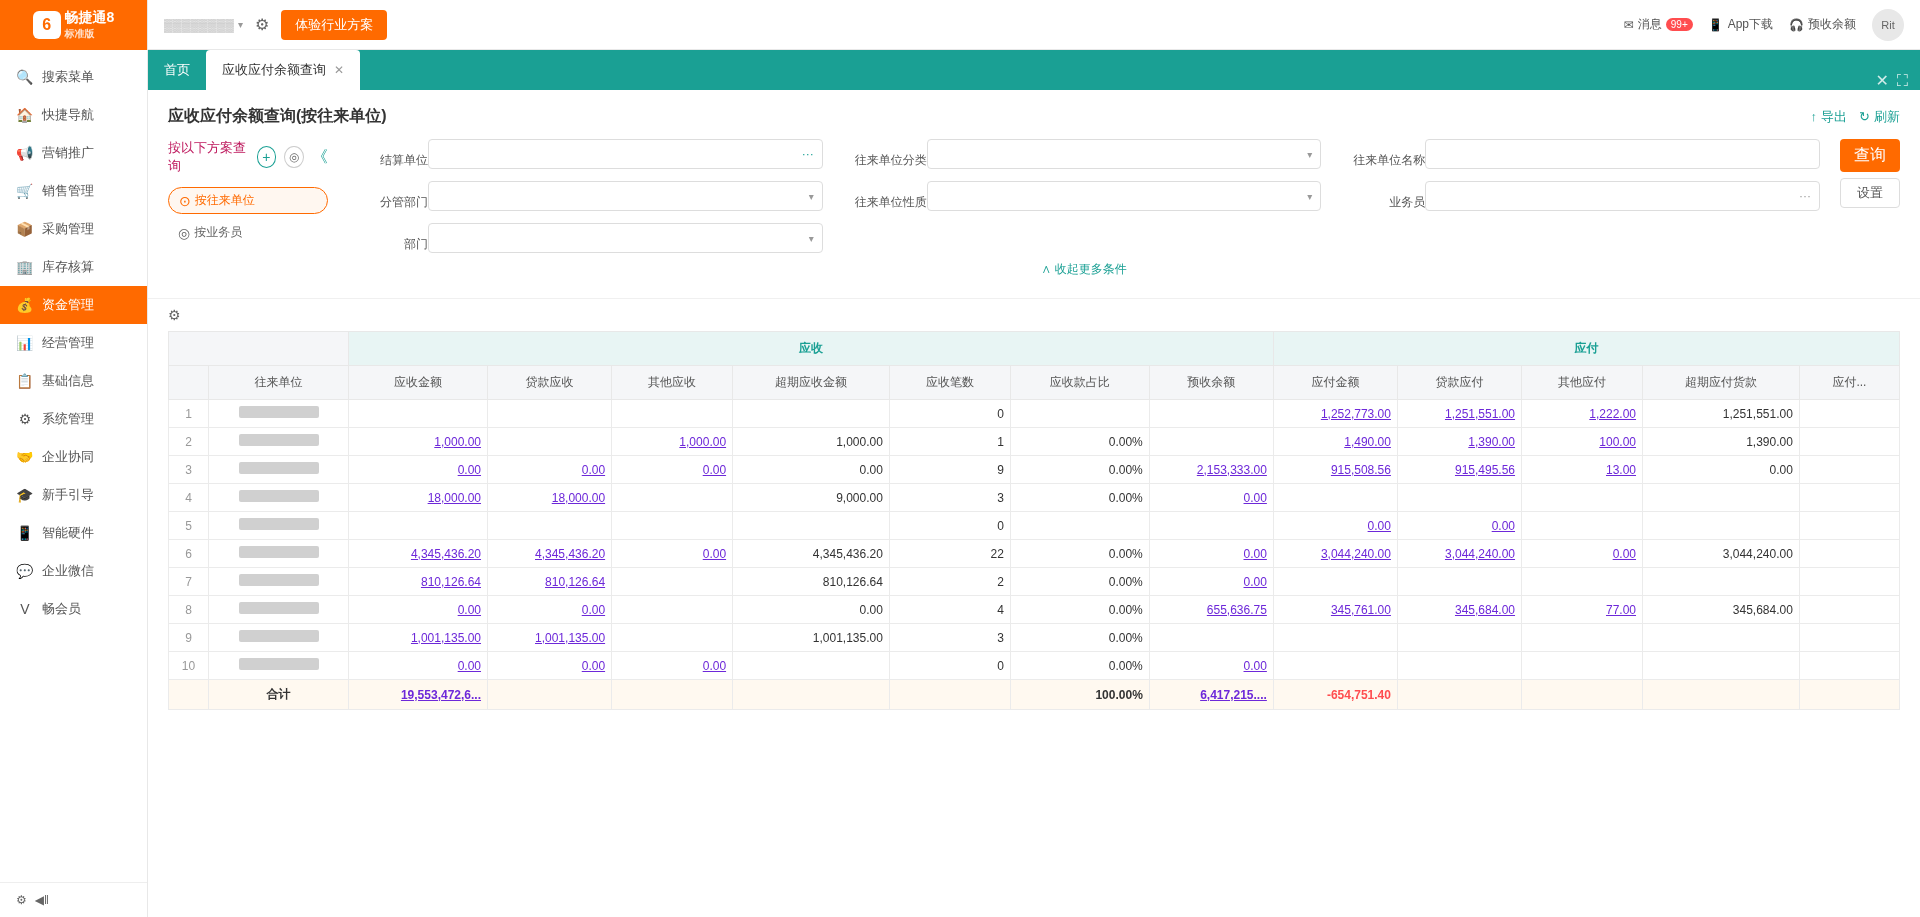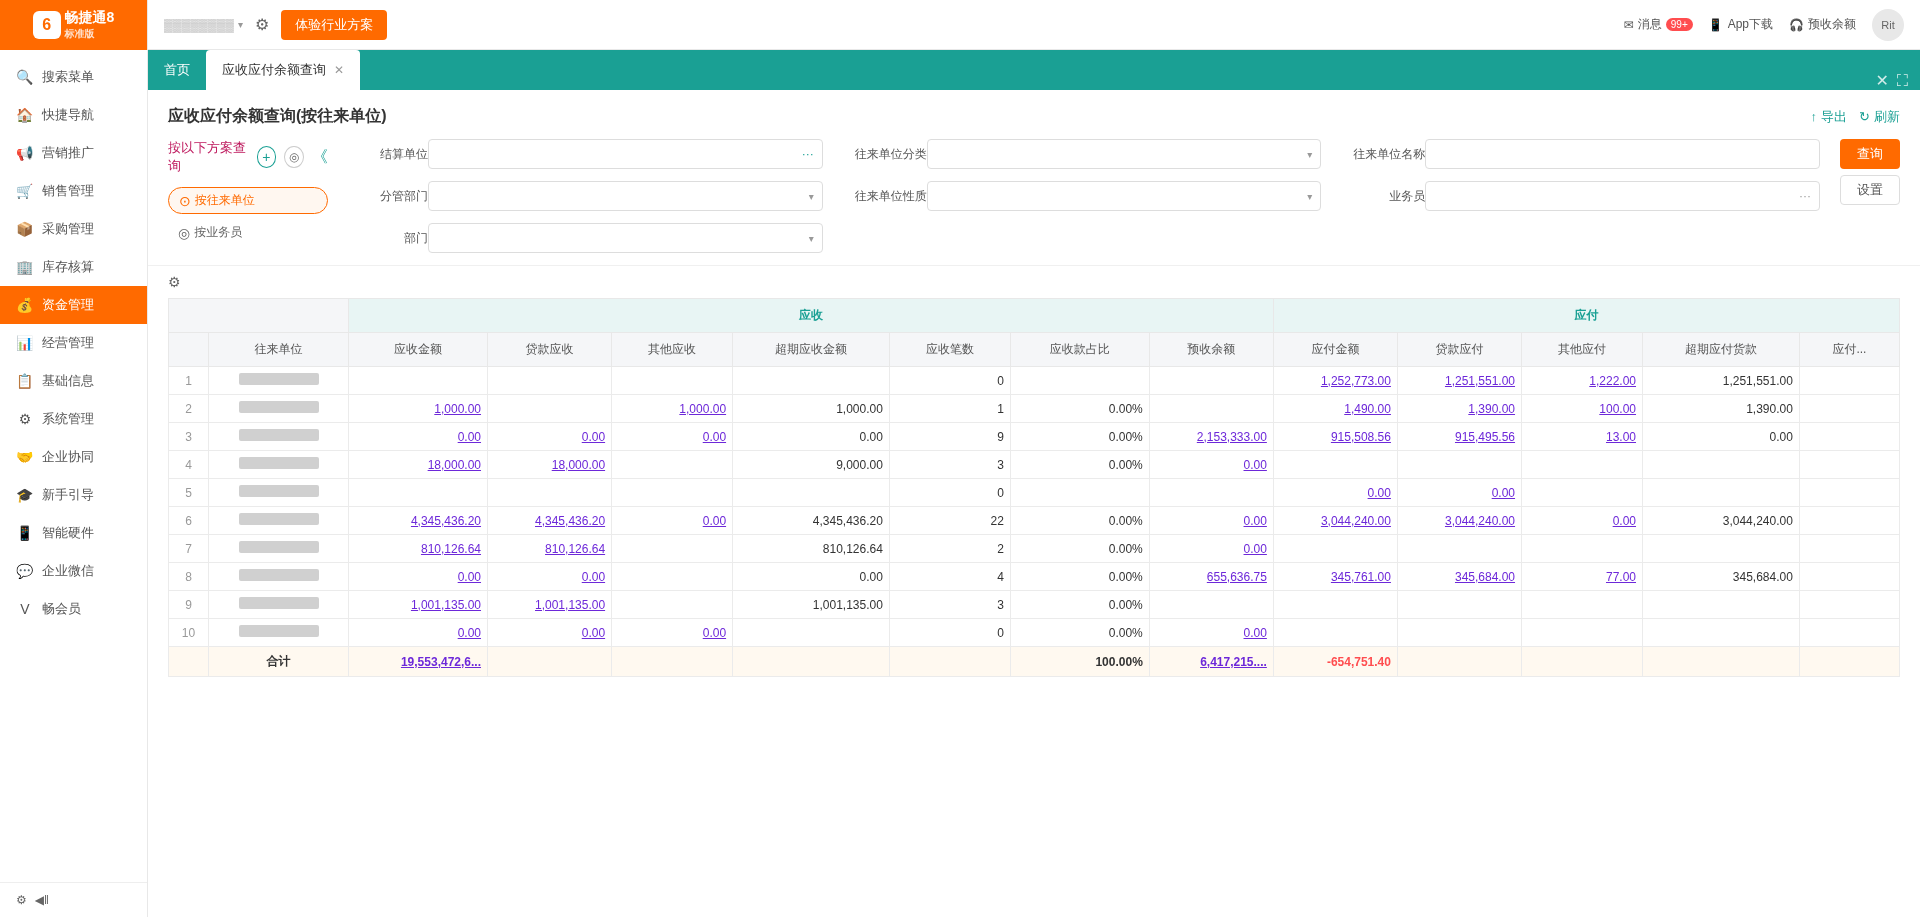--- a/index.html
+++ b/index.html
@@ -89,38 +89,38 @@
     .filter-label { font-size: 13px; color: #be185d; }
     .filter-add-btn { width: 22px; height: 22px; border-radius: 50%; border: 1px solid #1aa094; color: #1aa094; display: flex; align-items: center; justify-content: center; cursor: pointer; font-size: 14px; }
     .filter-settings-btn { width: 22px; height: 22px; border-radius: 50%; border: 1px solid #ccc; color: #666; display: flex; align-items: center; justify-content: center; cursor: pointer; font-size: 12px; }
     .filter-expand { color: #1aa094; cursor: pointer; font-size: 16px; }
     .filter-scheme { display: flex; align-items: center; gap: 4px; }
     .filter-scheme-item { display: flex; align-items: center; gap: 4px; padding: 4px 10px; border-radius: 16px; cursor: pointer; font-size: 12px; }
     .filter-scheme-item.active { background: #fff7f0; color: #ff6a00; border: 1px solid #ff6a00; }
     .filter-scheme-item.inactive { color: #666; }
 
     .filter-grid { display: grid; grid-template-columns: 1fr 1fr 1fr; gap: 12px 24px; }
-    .filter-row { display: flex; align-items: center; gap: 0; }
+    .filter-row { display: flex; align-items: flex-end; gap: 0; }
     .filter-field-label { width: 80px; text-align: right; color: #555; font-size: 12px; flex-shrink: 0; }
     .filter-input {
       flex: 1; height: 30px; border: 1px solid #ddd; border-radius: 4px;
       padding: 0 8px; font-size: 12px; color: #333; background: #fff;
     }
     .filter-select {
       flex: 1; height: 30px; border: 1px solid #ddd; border-radius: 4px;
       padding: 0 8px; font-size: 12px; color: #333; background: #fff;
       display: flex; align-items: center; justify-content: space-between; cursor: pointer;
     }
     .filter-select-arrow { color: #999; font-size: 10px; }
 
     .filter-collapse { text-align: center; padding: 8px; color: #1aa094; cursor: pointer; font-size: 12px; }
 
     
     .query-buttons { display: flex; flex-direction: column; gap: 6px; }
-    .btn-query { background: #ff6a00; color: #fff; border: none; border-radius: 4px; padding: 6px 8px; cursor: pointer; font-size: 13px; }
+    .btn-query { background: #ff6a00; color: #fff; border: none; border-radius: 4px; padding: 6px 8px; cursor: pointer; font-size: 16px; }
     .btn-settings { background: #fff; color: #555; border: 1px solid #ddd; border-radius: 4px; padding: 5px 16px; cursor: pointer; font-size: 13px; }
 
     
     .table-container { padding: 0 20px 20px; overflow-x: auto; }
     .table-toolbar { display: flex; align-items: center; padding: 8px 0; }
     .table-settings-icon { color: #666; cursor: pointer; font-size: 14px; }
 
     table { width: 100%; border-collapse: collapse; font-size: 12px; }
     thead tr { background: #f5f6f8; }
     th {
@@ -354,20 +354,24 @@
 
             <div class="filter-row">
               <span class="filter-field-label">部门</span>
               <div class="filter-select">
                 <span></span>
                 <span class="filter-select-arrow">▾</span>
               </div>
             </div>
           </div>
 
+          <div class="filter-collapse">
+            <span>∧</span>
+            <span>收起更多条件</span>
+          </div>
         </div>
 
         <div class="query-buttons">
           <button class="btn-query">查询</button>
           <button class="btn-settings">设置</button>
         </div>
       </div>
     </div>
 
     <div class="table-container">

